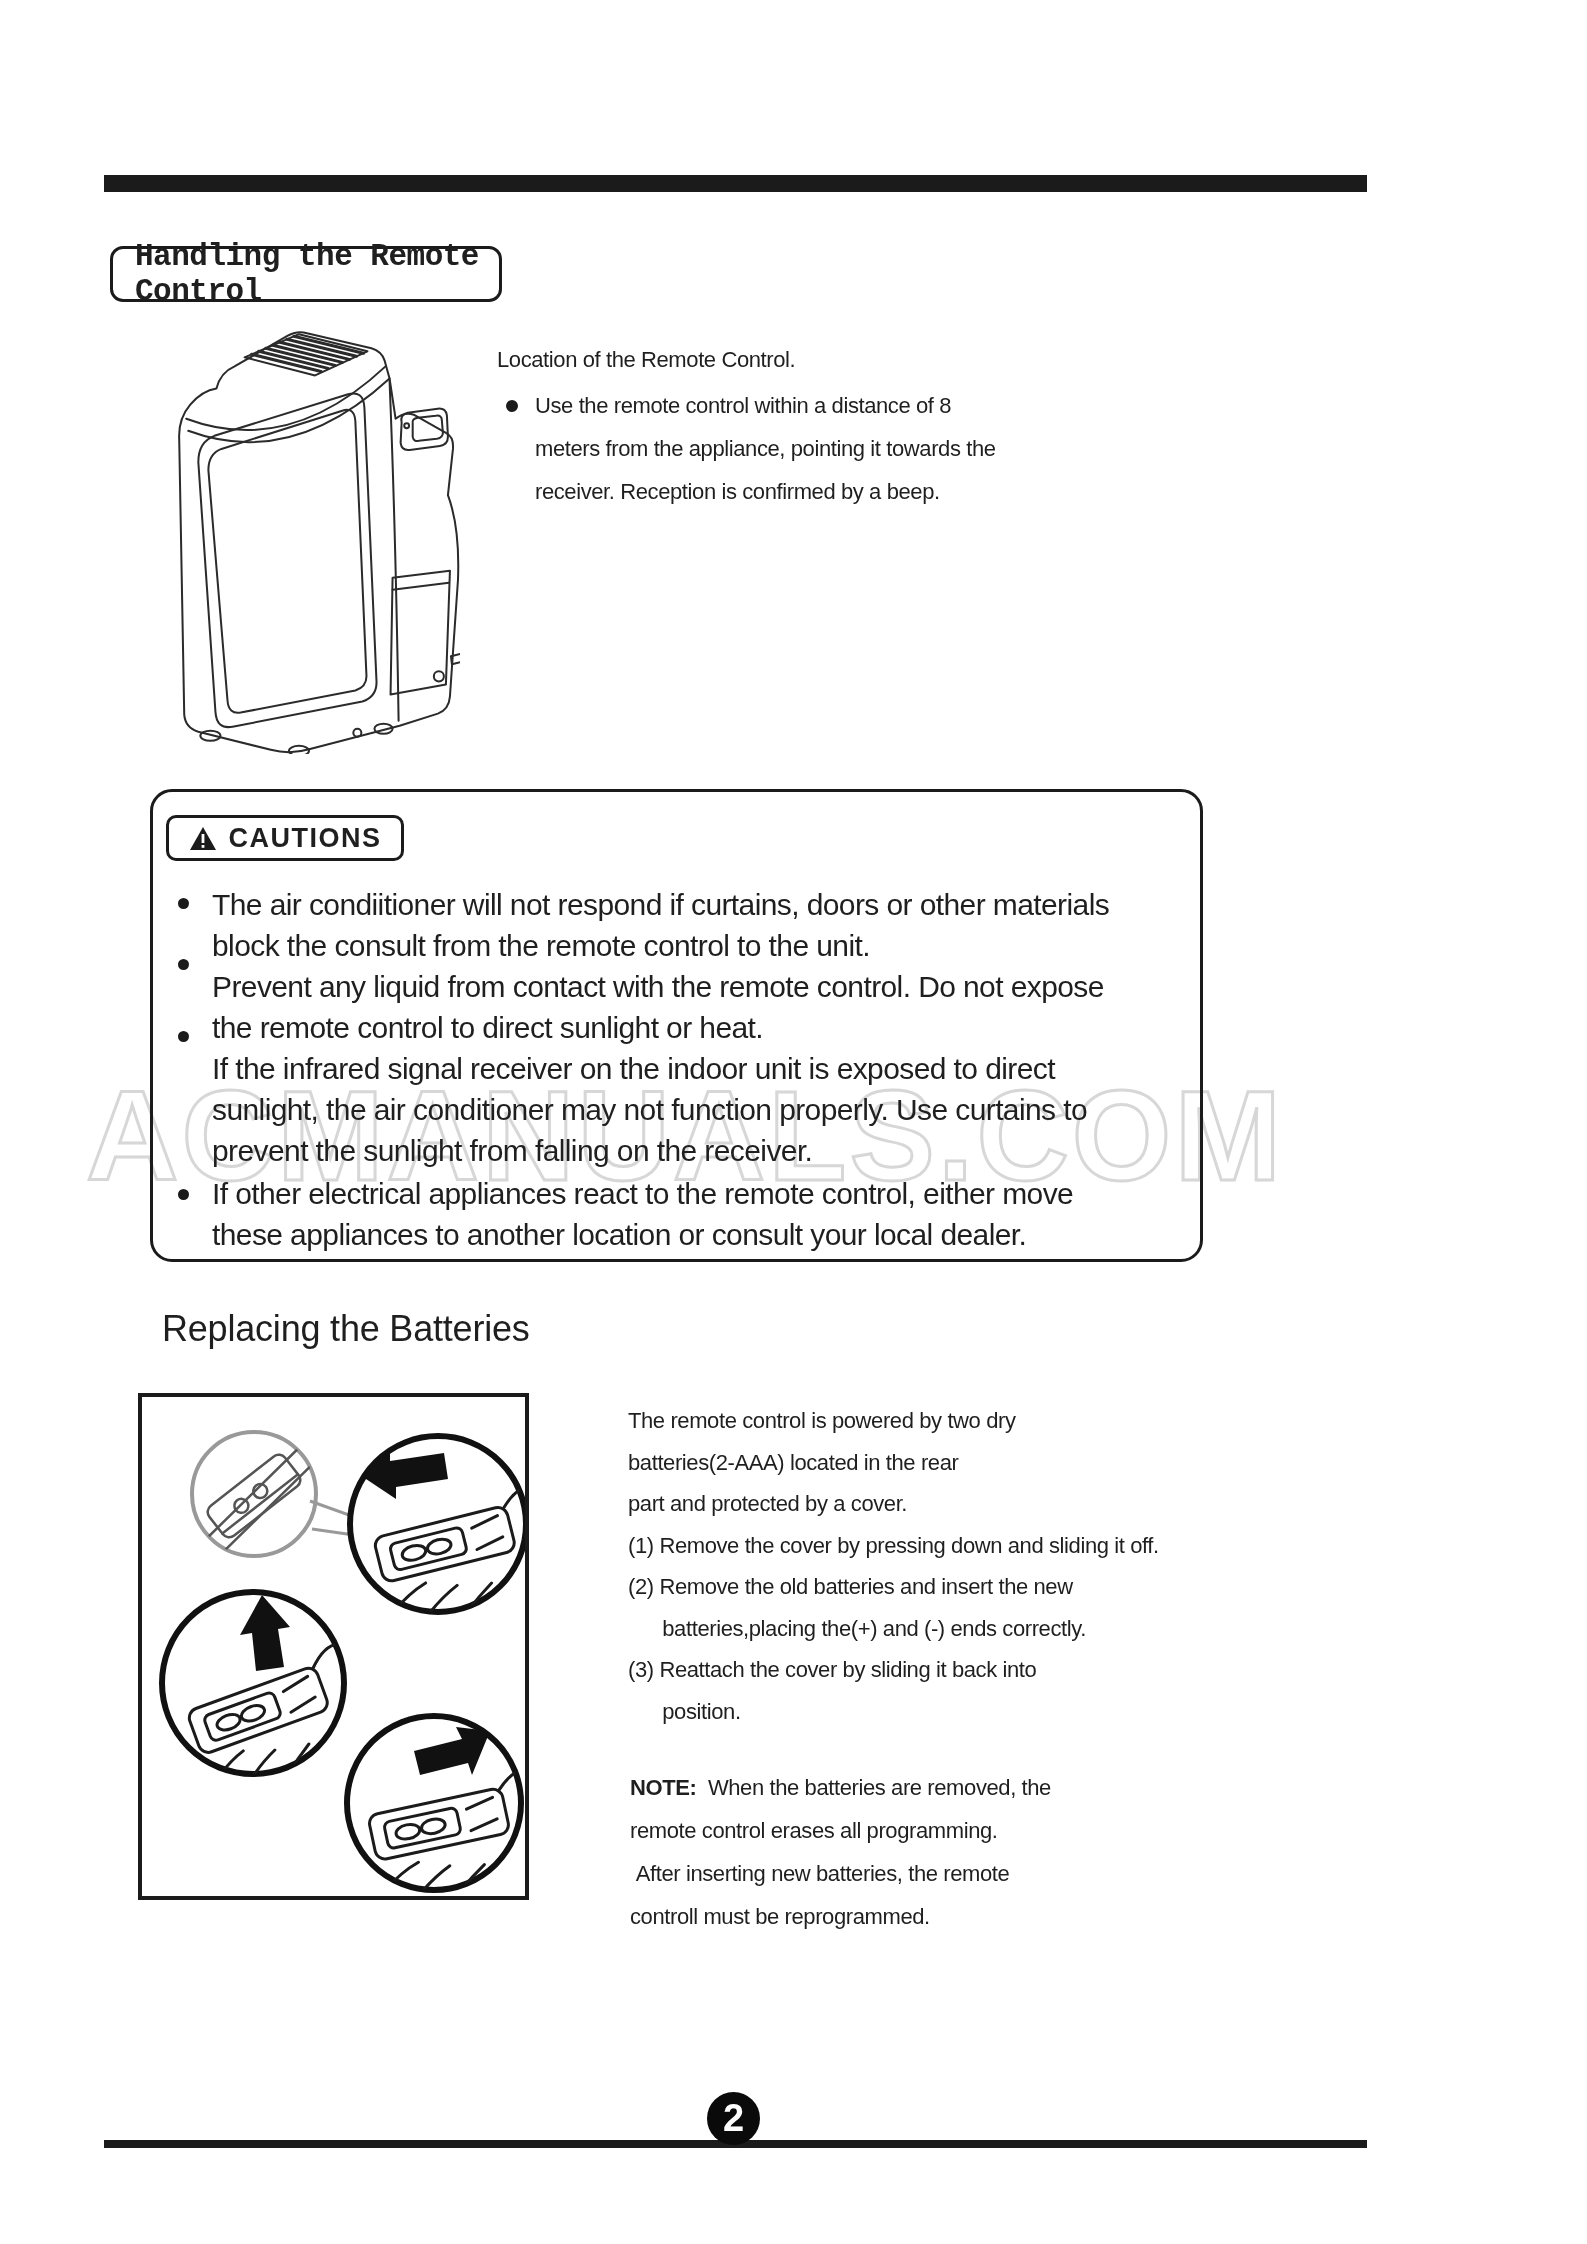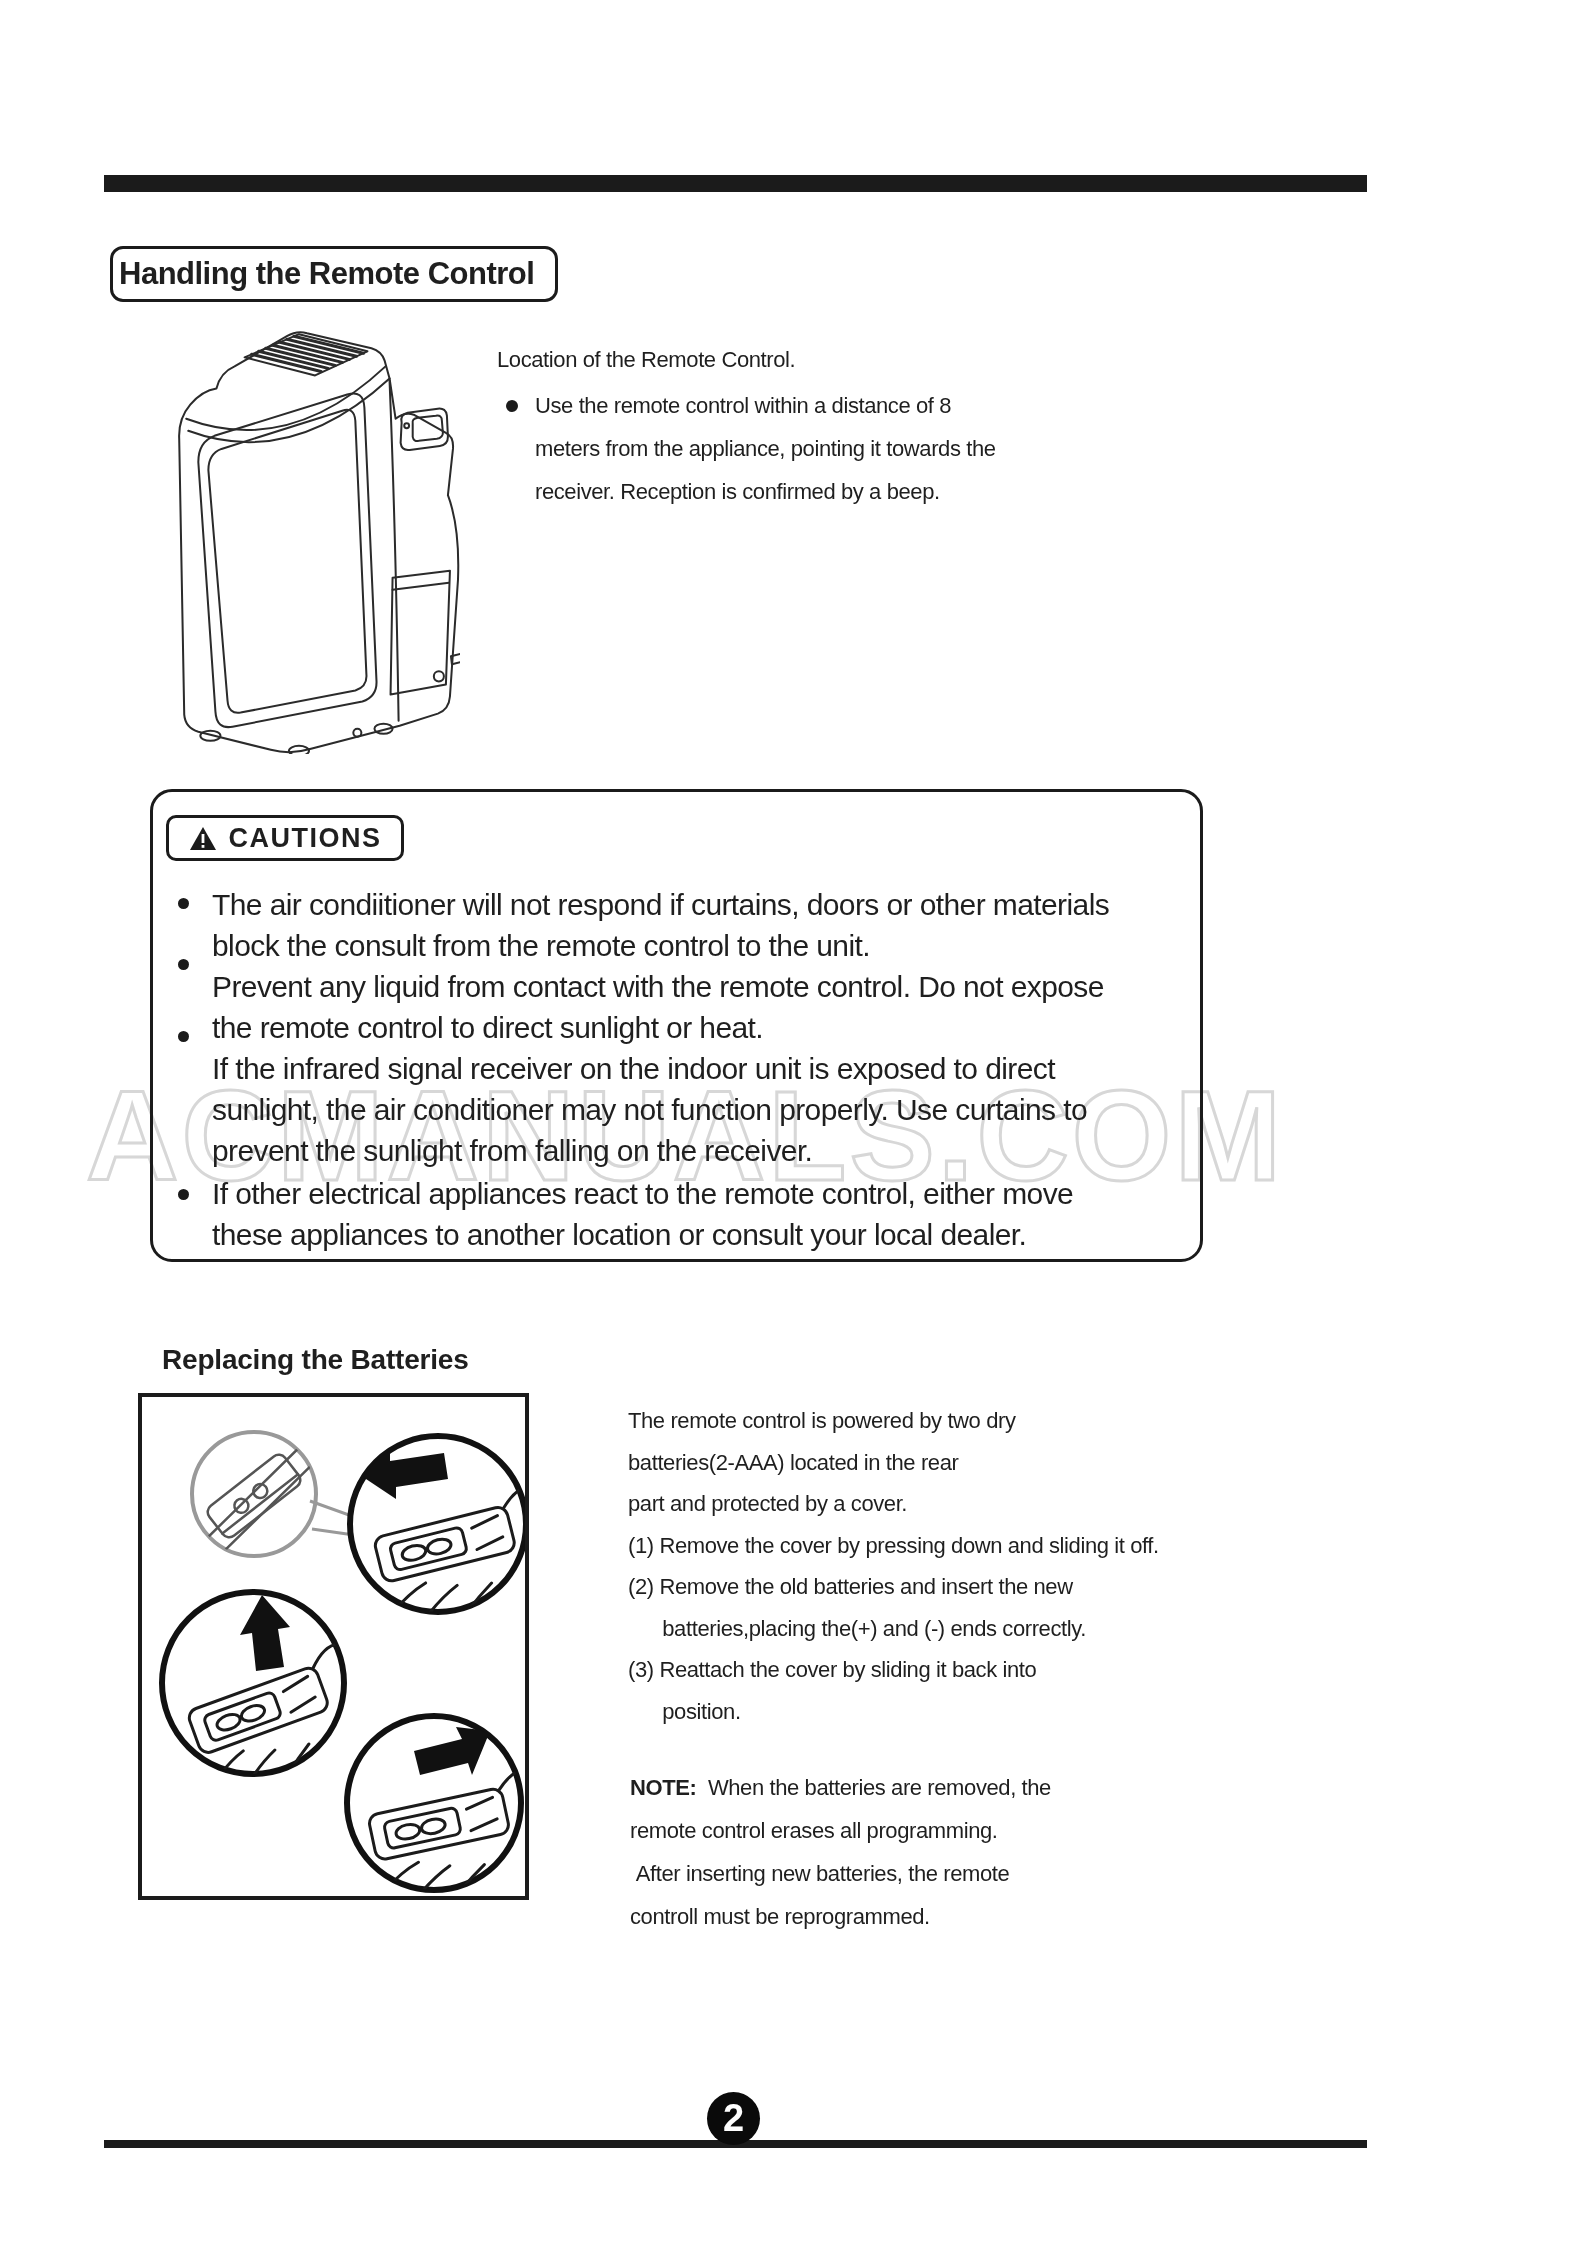--- a/index.html
+++ b/index.html
@@ -4,34 +4,34 @@
 <style>
   html,body{margin:0;padding:0;background:#fff;}
   .page{position:relative;width:1587px;height:2244px;background:#fff;overflow:hidden;
         font-family:"Liberation Sans", sans-serif;color:#1f1f1f;}
   .abs{position:absolute;}
   .rule{background:#1b1b1b;}
   .watermark{position:absolute;left:86px;top:1062px;width:1460px;z-index:0;
         font-size:128px;font-weight:bold;letter-spacing:3px;
         color:rgba(255,255,255,0.9);-webkit-text-stroke:3px #d7d7d7;
         font-family:"Liberation Sans",sans-serif;white-space:nowrap;}
-  .title-box{left:110px;top:246px;width:448px;height:56px;border:3px solid #1b1b1b;
-        border-radius:13px;display:flex;align-items:center;padding-left:6px;box-sizing:border-box;z-index:1;}
+  .title-box{left:110px;top:246px;width:392px;height:56px;border:3px solid #1b1b1b;
+        border-radius:13px;display:flex;align-items:center;padding-left:22px;box-sizing:border-box;z-index:1;font-family:Liberation Mono, monospace;}
   .title-box span{font-size:31px;font-weight:bold;letter-spacing:-0.5px;}
   .body-text{font-size:22px;line-height:43px;letter-spacing:-0.4px;z-index:1;}
   .lines{white-space:pre-wrap;}
   .bullet-dot{position:absolute;width:12px;height:12px;border-radius:50%;background:#1b1b1b;z-index:1;}
   .cautions-box{left:150px;top:789px;width:1053px;height:473px;border:3px solid #1b1b1b;
         border-radius:22px;box-sizing:border-box;z-index:1;}
   .cautions-label{position:absolute;left:13px;top:23px;width:238px;height:46px;border:3px solid #1b1b1b;
         border-radius:10px;display:flex;align-items:center;justify-content:center;gap:12px;box-sizing:border-box;background:transparent;}
   .cautions-label b{font-size:27px;letter-spacing:1.5px;}
   .caution-item{position:absolute;left:59px;width:1060px;font-size:30px;line-height:41px;letter-spacing:-0.6px;}
   .c-dot{position:absolute;left:25px;width:11px;height:11px;border-radius:50%;background:#1b1b1b;}
-  .section-heading{left:162px;top:1308px;font-size:28px;font-weight:bold;letter-spacing:-0.2px;z-index:1;margin-top:36px;}
+  .section-heading{left:162px;top:1308px;font-size:36px;font-weight:normal;letter-spacing:-0.2px;z-index:1;}
   .figure-box{left:138px;top:1393px;width:391px;height:507px;border:4px solid #1b1b1b;box-sizing:border-box;z-index:1;background:transparent;}
   .page-badge{left:707px;top:2092px;width:53px;height:53px;border-radius:50%;background:#0a0a0a;
         display:flex;align-items:center;justify-content:center;z-index:2;}
   .page-badge span{color:#fff;font-size:38px;font-weight:bold;}
   svg{display:block;}
   .note-label{font-weight:bold;}
 </style>
 </head>
 <body>
 

